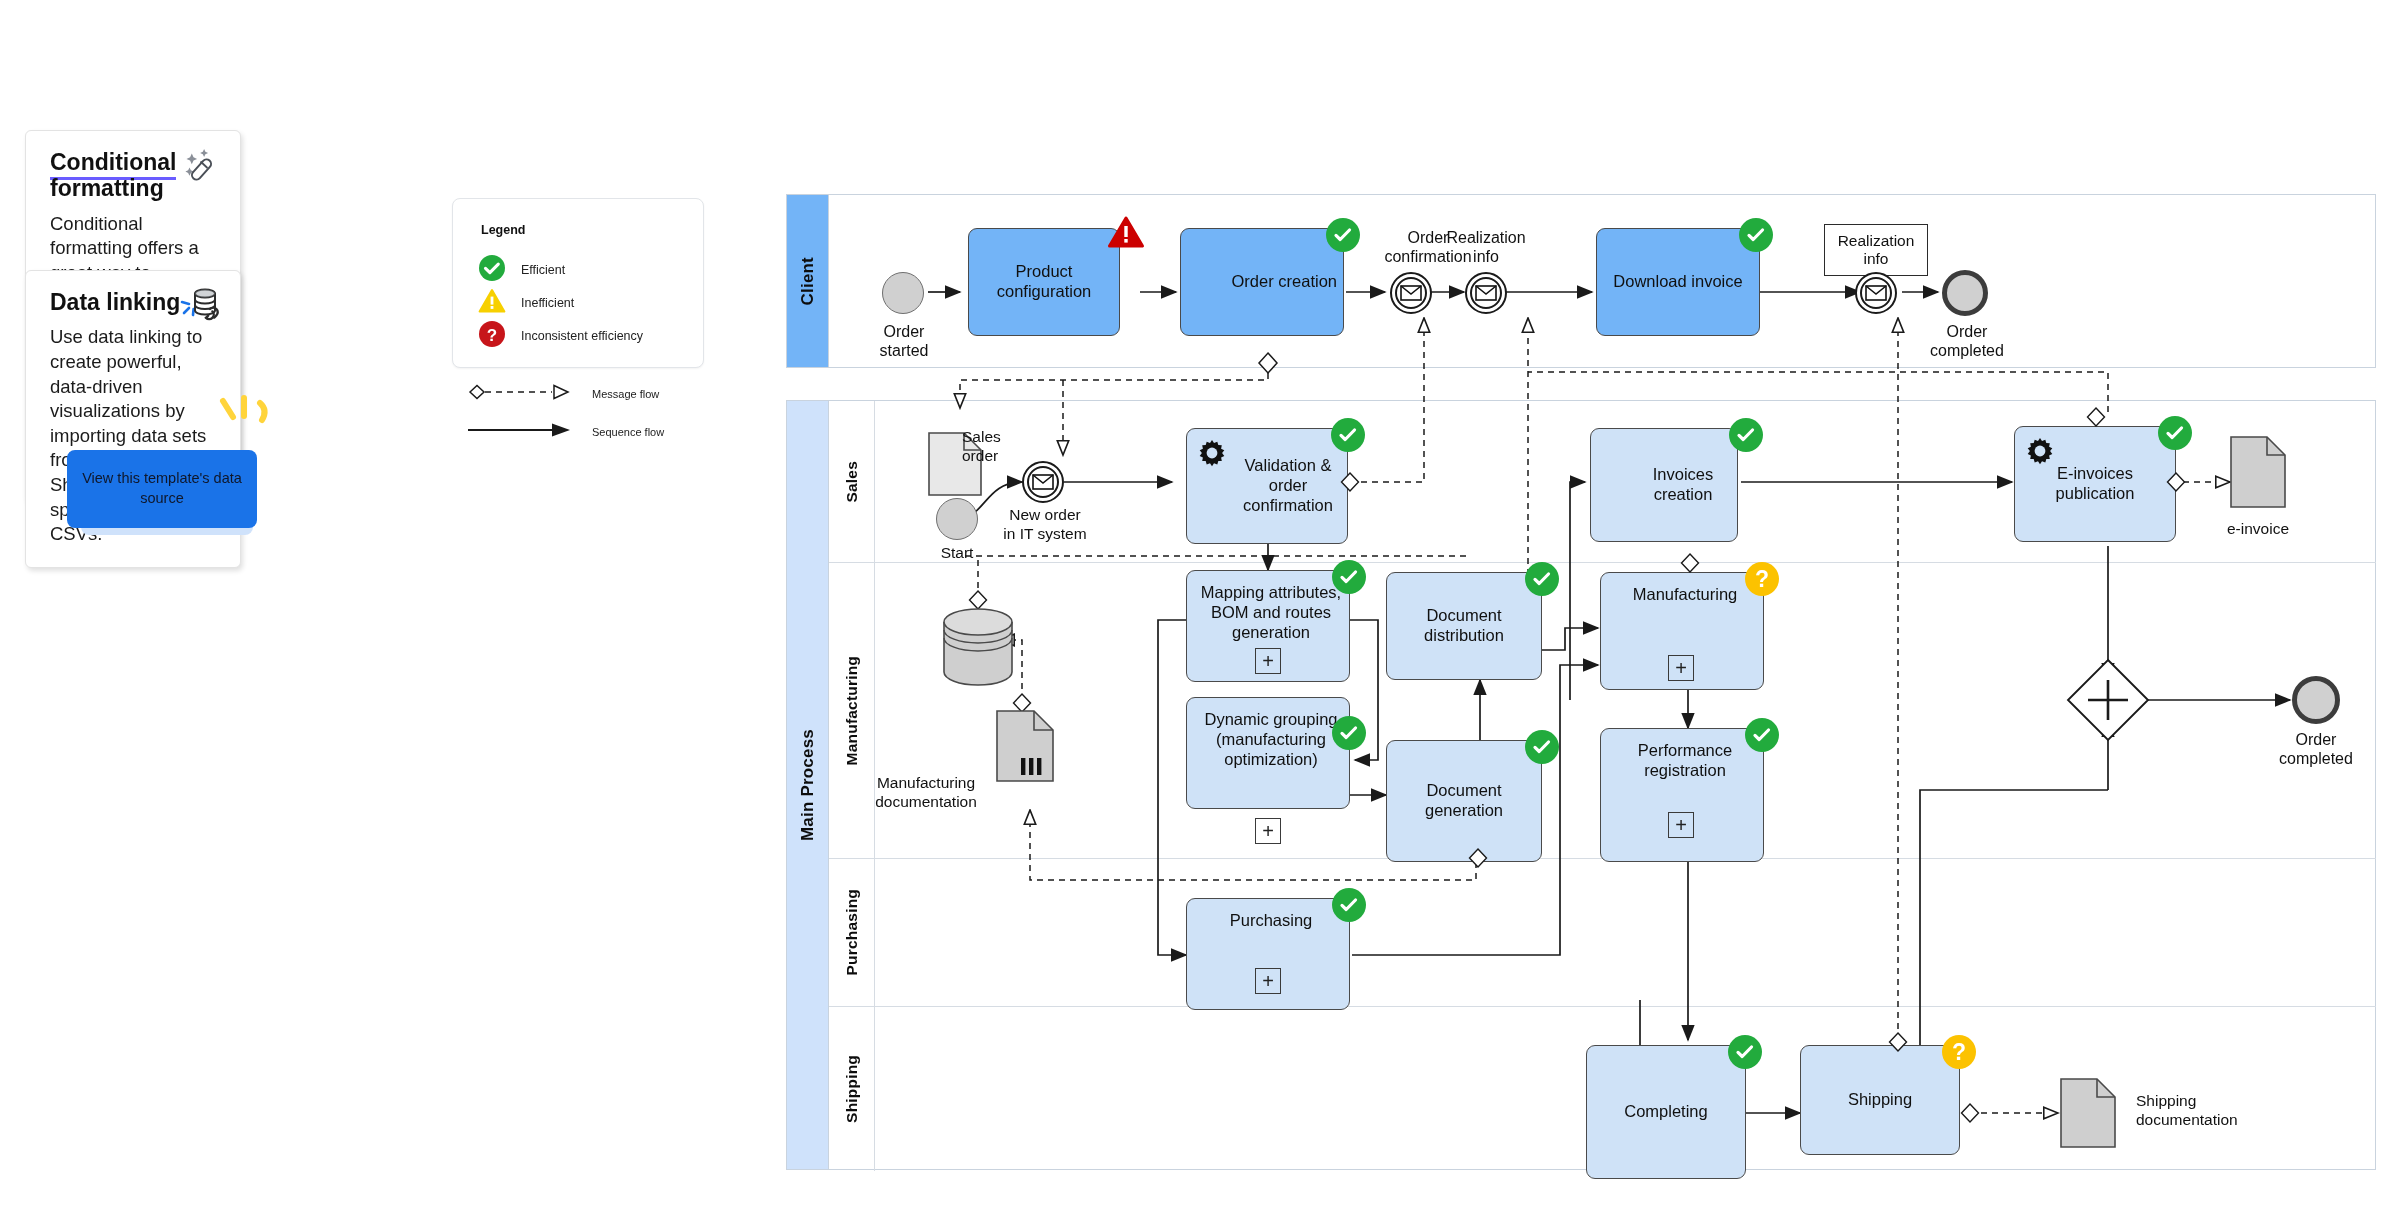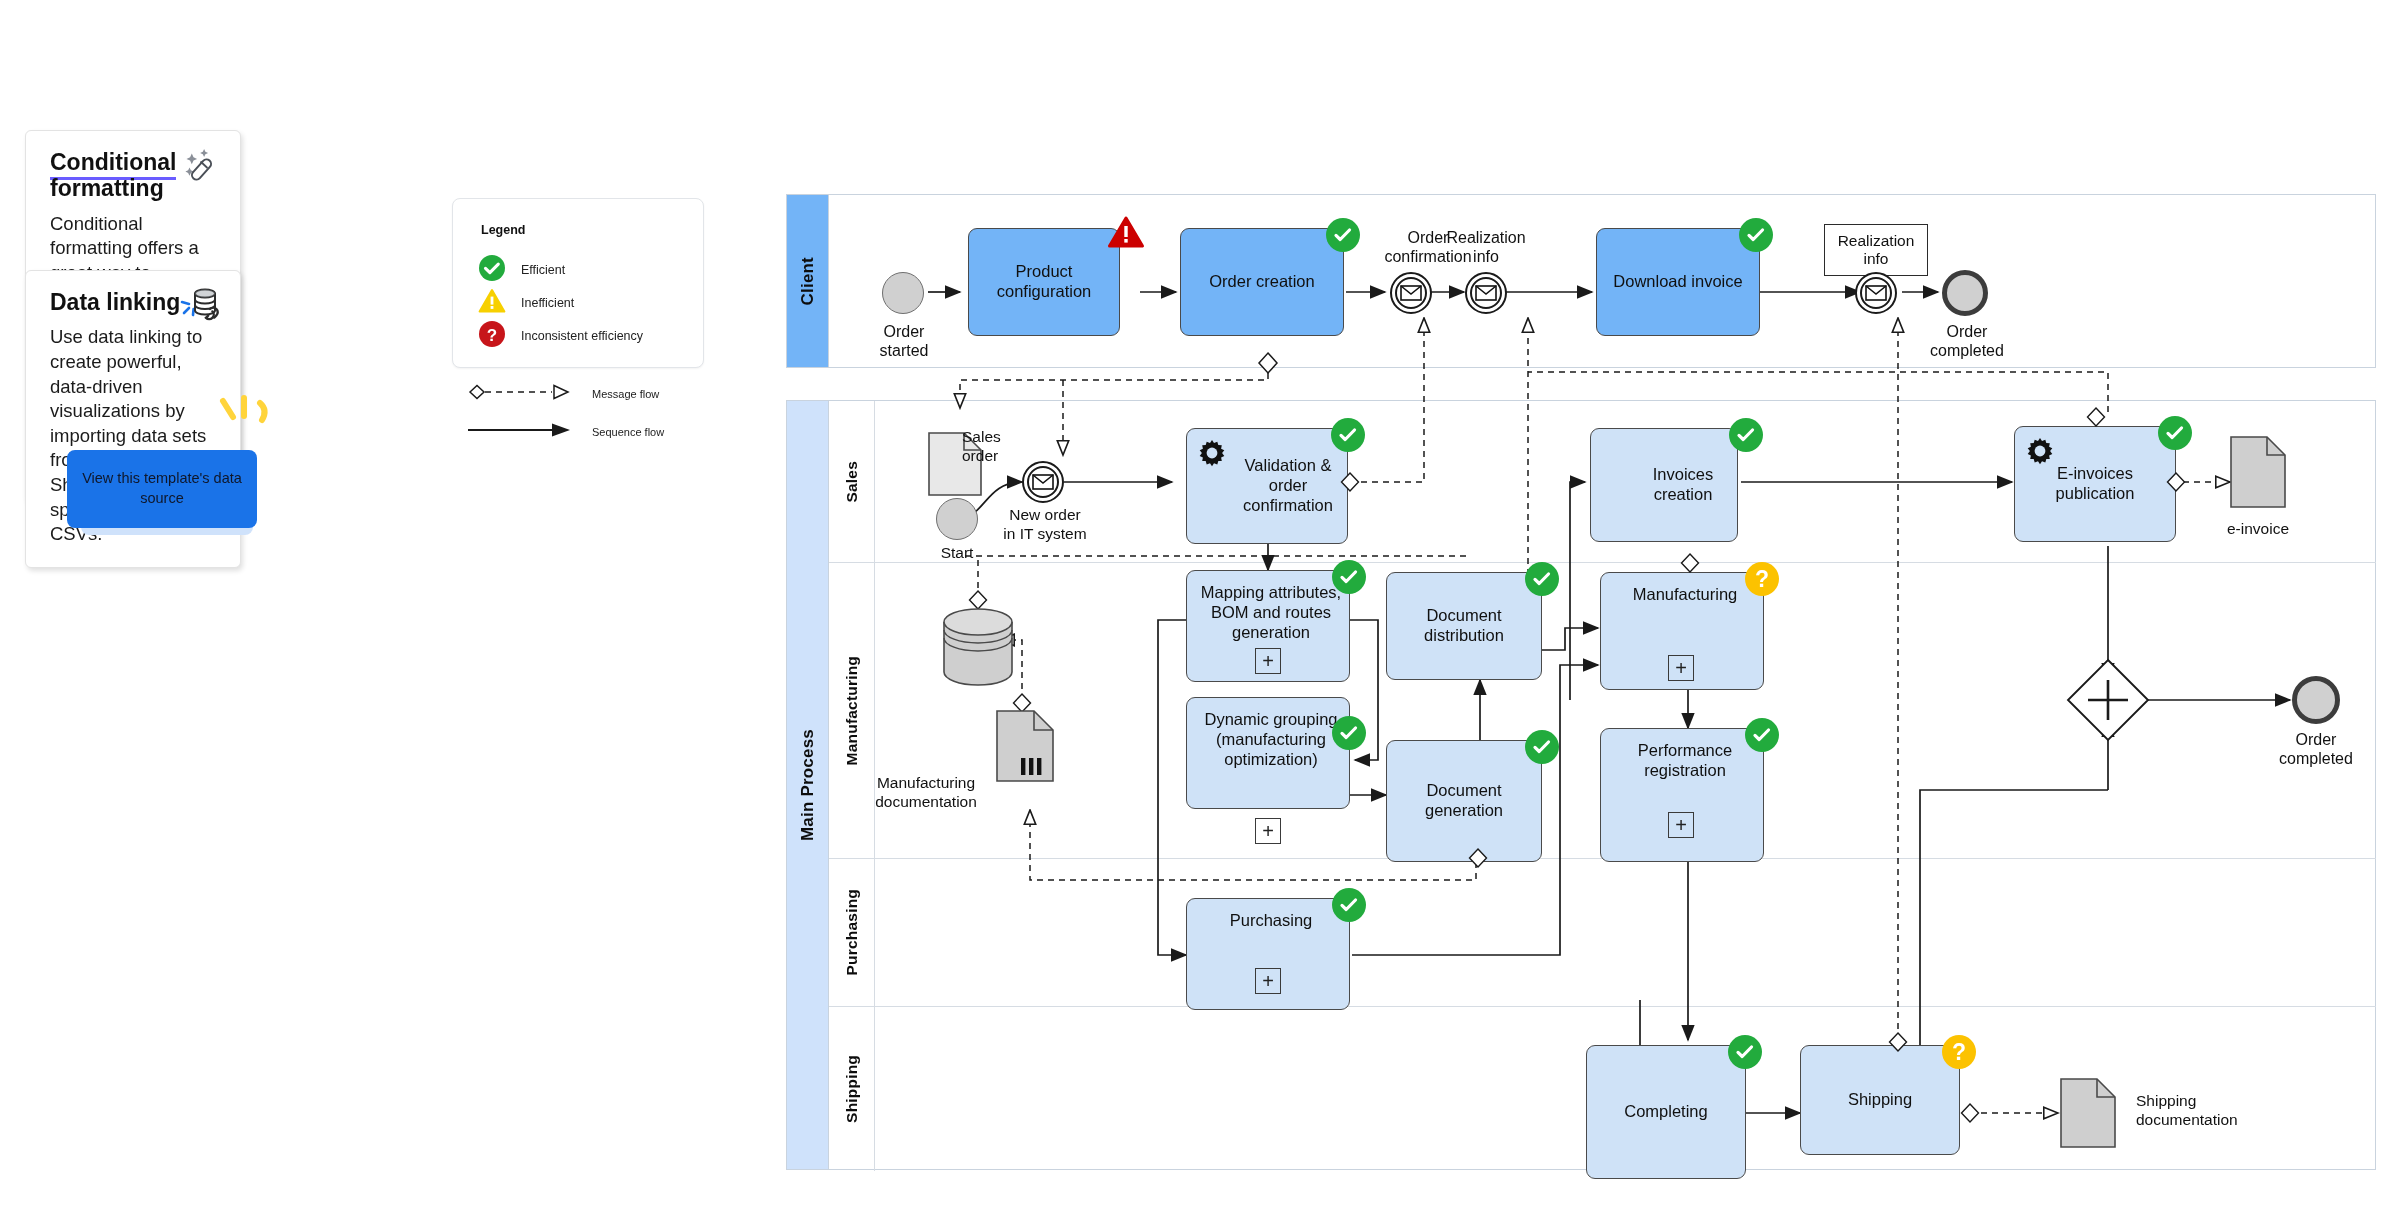--- a/index.html
+++ b/index.html
@@ -398,21 +398,21 @@
   <span class="lbl">Product configuration</span>
 </div>
 <span style="position:absolute; left:1108px; top:216px;">
   <svg width="36" height="34" viewBox="0 0 36 34">
     <path d="M18 2 L34.5 30 H1.5 Z" fill="#cc0000" stroke="#cc0000" stroke-width="3" stroke-linejoin="round"></path>
     <rect x="16.3" y="10" width="3.4" height="11" fill="#fff"></rect>
     <rect x="16.3" y="23" width="3.4" height="3.6" fill="#fff"></rect>
   </svg>
 </span>
 
-<div class="task client" style="left:1180px; top:228px; width:164px; height:108px;">
+<div class="task client" style="left:1180px; top:228px; width:164px; height:108px;text-align:right;">
   <span class="lbl">Order creation</span>
 </div>
 <span class="badge ok" style="left:1326px; top:218px;">
   <svg width="22" height="22" viewBox="0 0 22 22">
       <path d="M4 11.4 l4.2 4.1 9.3 -9.5" stroke="#fff" stroke-width="3.2" fill="none" stroke-linecap="round" stroke-linejoin="round"></path>
     </svg>
 </span>
 <span style="position:absolute;left:1257px;top:352px;">
   <svg width="22" height="22" viewBox="0 0 22 22">
       <path d="M11 1 L20 11 L11 21 L2 11 Z" fill="#fff" stroke="#1a1a1a" stroke-width="1.5"></path>

